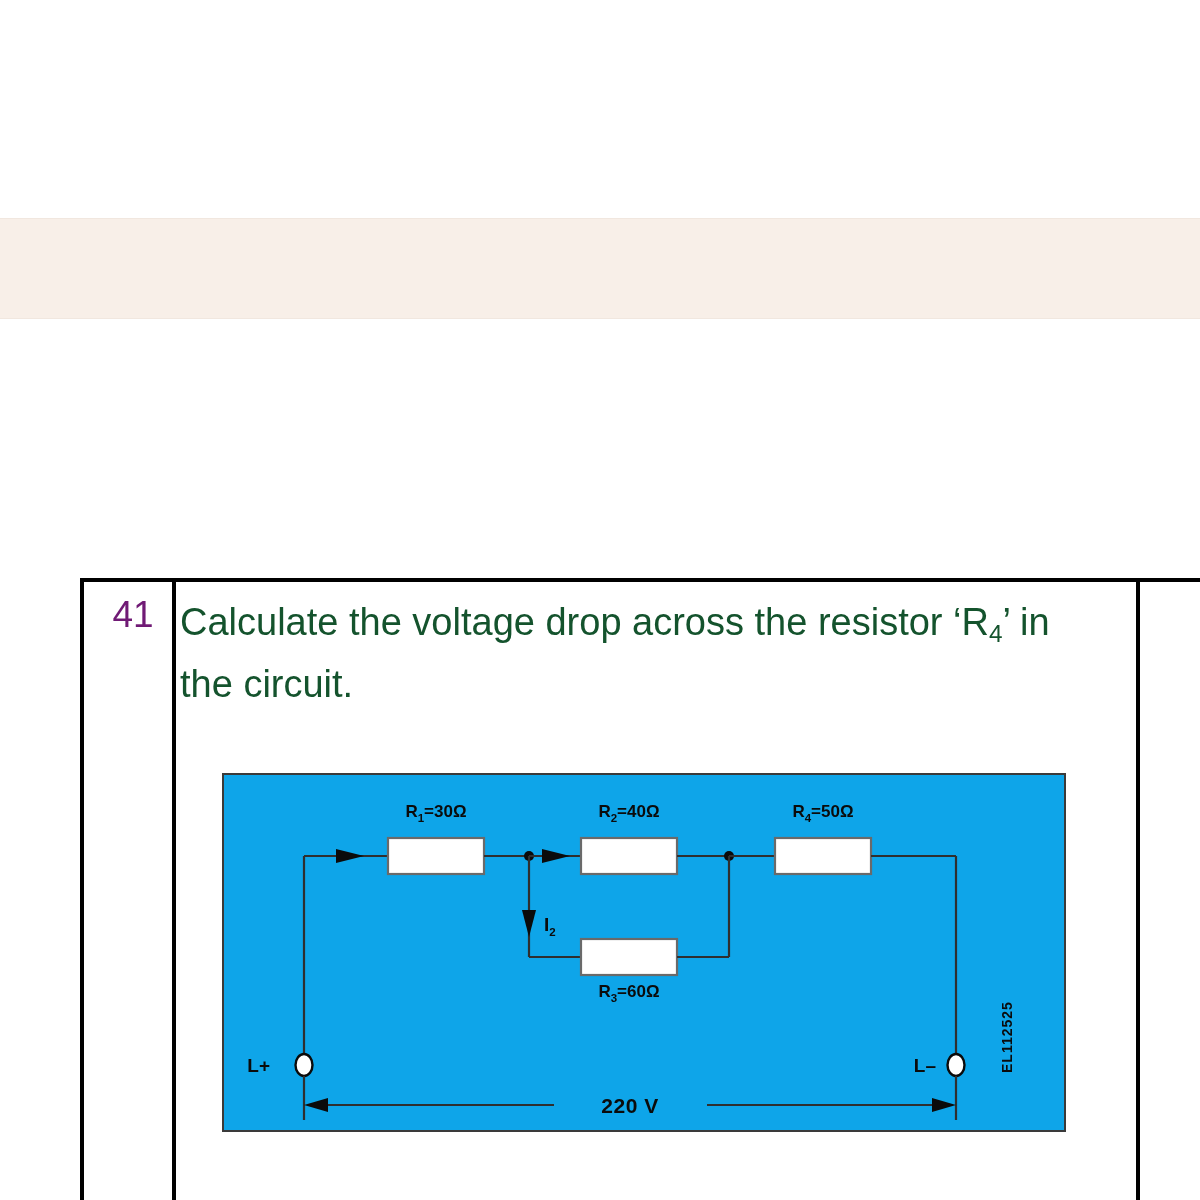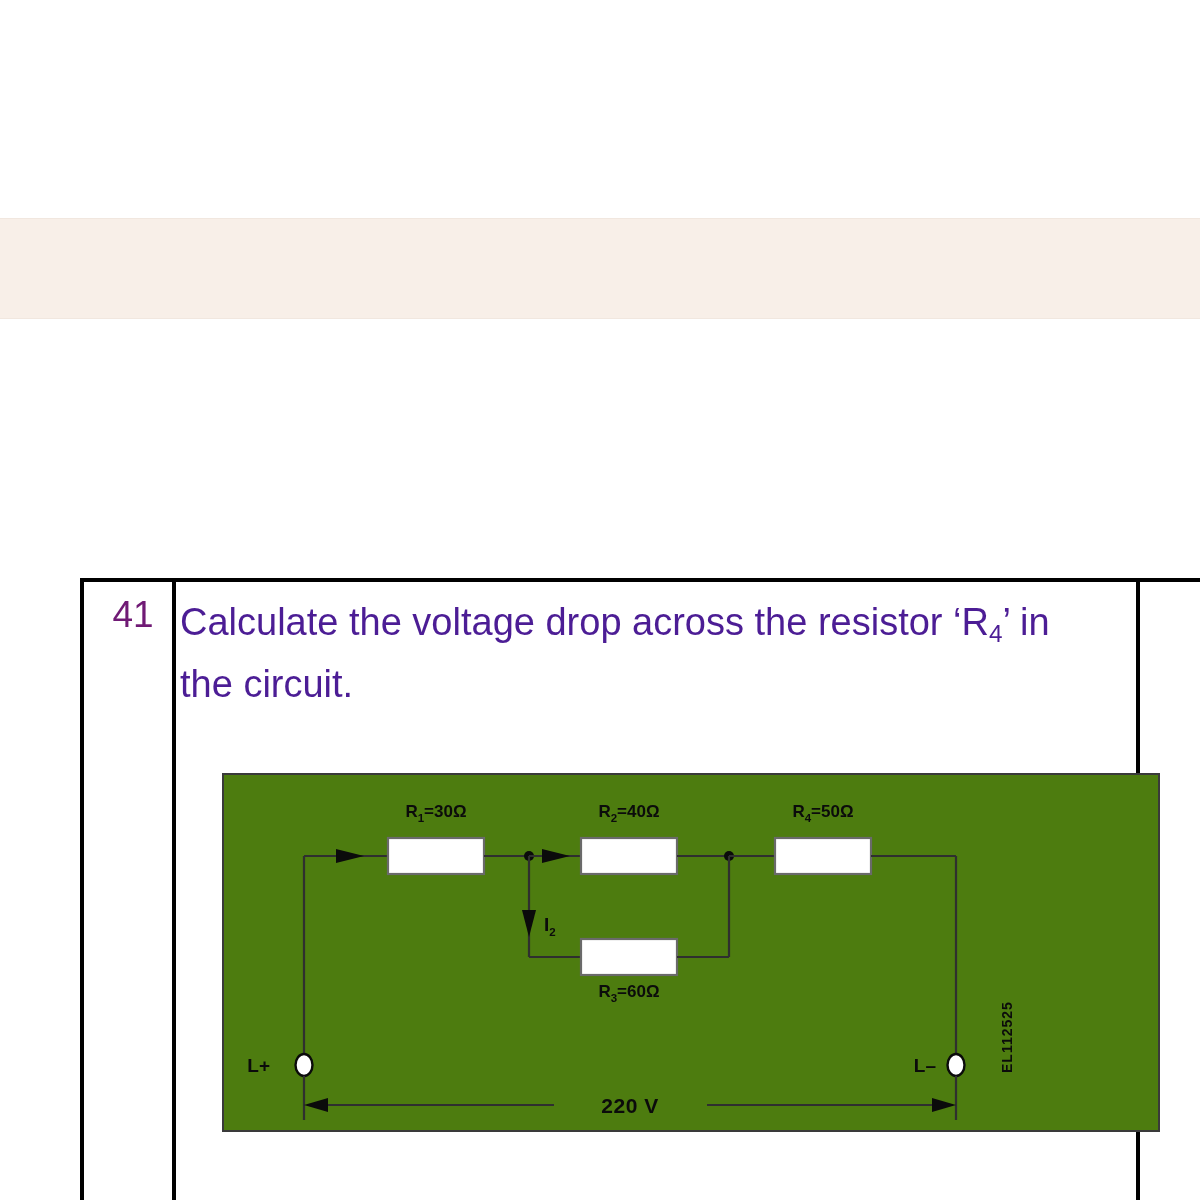--- a/index.html
+++ b/index.html
@@ -72,37 +72,37 @@
     letter-spacing: 0px;
   }
 
   .qtext {
     position: absolute;
     left: 96px;
     top: 10px;
     width: 930px;
     font-size: 38px;
     line-height: 1.62;
-    color: #4c1d95;
+    color: #14532d;
   }
   .qtext sub {
     font-size: 0.64em;
     vertical-align: -0.28em;
   }
 
   
   .diagram {
     position: absolute;
     left: 138px;   
     top: 191px;    
-    width: 938px;
+    width: 844px;
     height: 359px;
     box-sizing: border-box;
     border: 2px solid #3a3a3a;
-    background: #4d7c0f;
+    background: #0ea5e9;
   }
   .diagram svg {
     display: block;
   }
   .lbl {
     font-family: "Liberation Sans", sans-serif;
     font-weight: bold;
     fill: #0b0b0b;
   }
   .lbl-res { font-size: 17px; }

